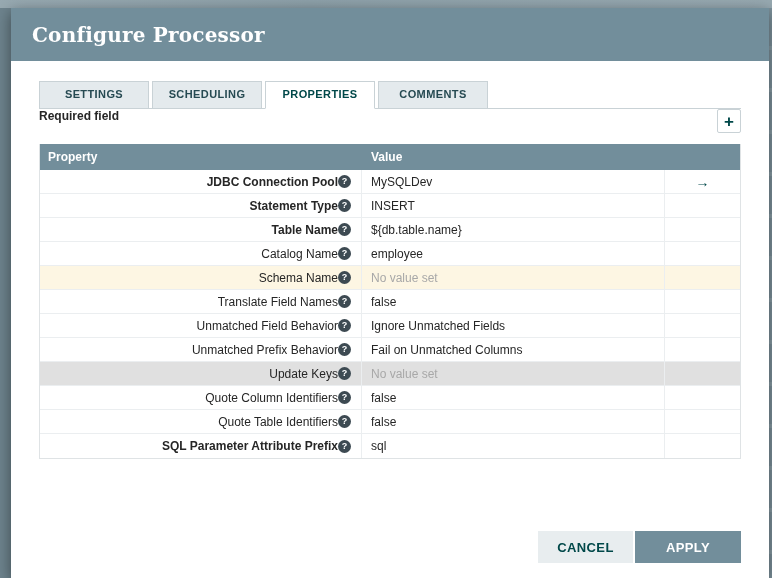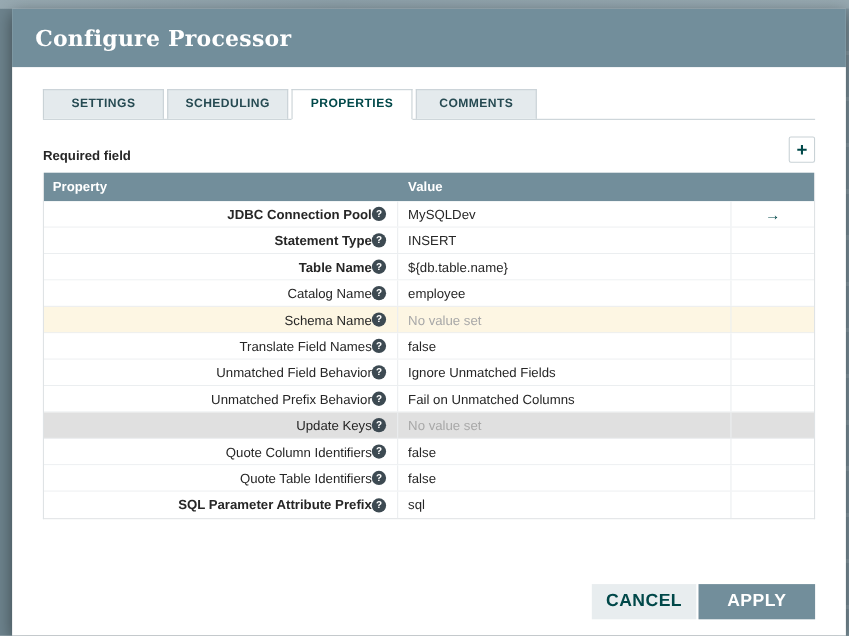--- a/index.html
+++ b/index.html
@@ -46,22 +46,22 @@
     border:1px solid #c9d2d6; border-bottom:none;
     margin-right:3px; cursor:pointer;
   }
   .tab.active {
     background:#ffffff; color:#004849;
     margin-bottom:-1px; border-bottom:1px solid #ffffff;
   }
 
   
   .toolbar {
-    display:flex; align-items:flex-end; justify-content:space-between;
-    margin-top:13px; height:26px;gap:40px;
+    display:flex; align-items:flex-start; justify-content:space-between;
+    height:26px;gap:40px;
   }
   .required-label { font-size:12px; font-weight:bold; color:#262626; }
   .add-btn {
     width:24px; height:24px; background:#ffffff;
     border:1px solid #c9d2d6; border-radius:2px;
     color:#004849; font-size:17px; font-weight:bold; line-height:1;
     cursor:pointer; display:flex; align-items:center; justify-content:center;
   }
 
   
@@ -102,21 +102,21 @@
     color:#004849; font-size:14px; font-weight:bold; cursor:pointer;
   }
 
   
   .footer {
     margin-top:auto; flex:0 0 auto;
     display:flex; justify-content:flex-end; align-items:flex-end;
     padding:0 0 15px 0; gap:2px;
   }
   .btn {
-    height:32px; border:none; font-size:16px; font-weight:bold;
+    height:32px; border:none; font-size:13px; font-weight:bold;
     letter-spacing:0.4px; cursor:pointer;
     font-family:"Liberation Sans", sans-serif;
   }
   .btn.cancel { min-width:95px; background:#e8edef; color:#004849; }
   .btn.apply  { min-width:106px; background:#728e9b; color:#ffffff; }
 </style>
 </head>
 <body>
 
 <div class="backdrop-top"></div>

